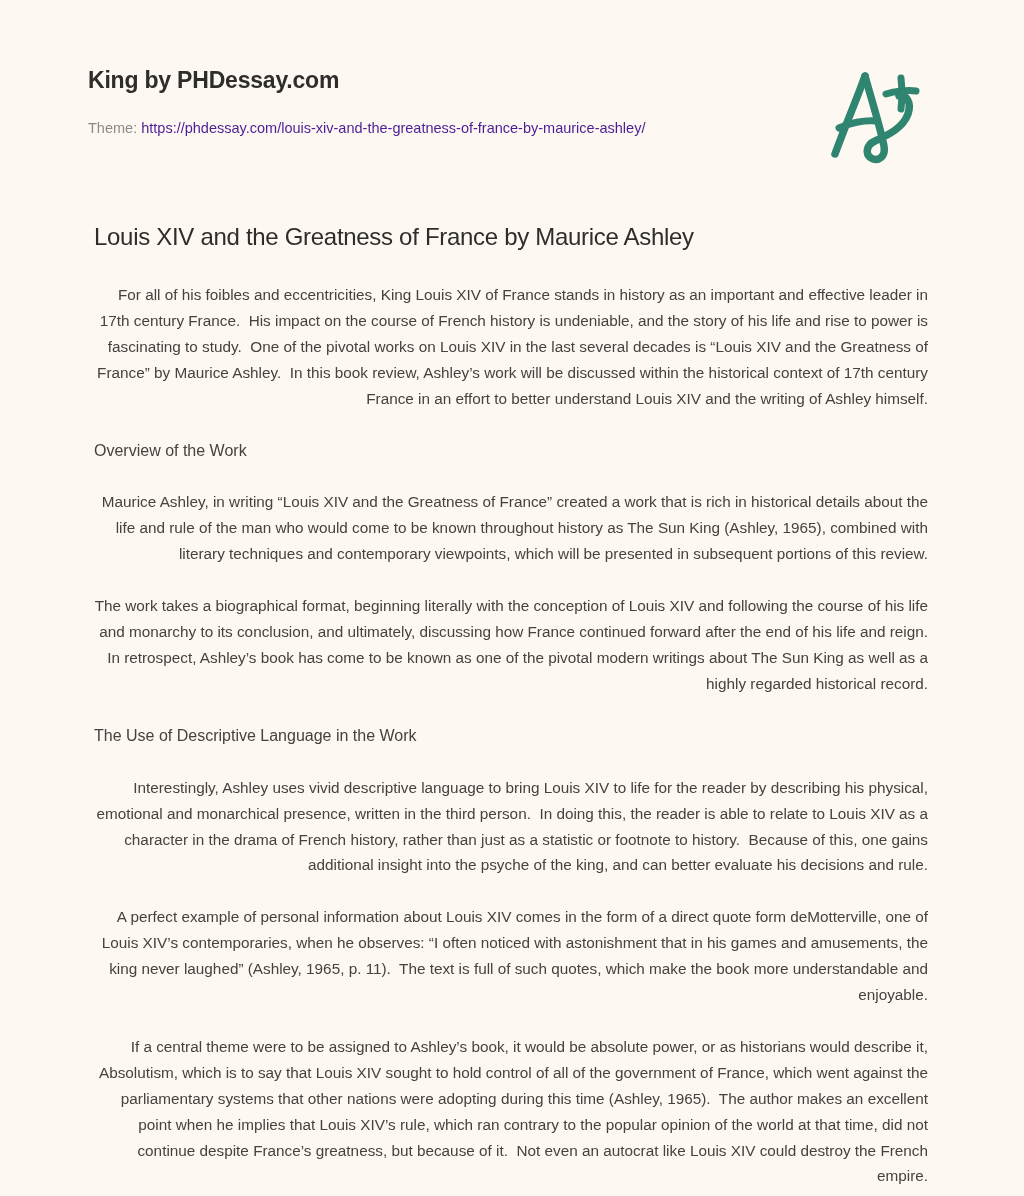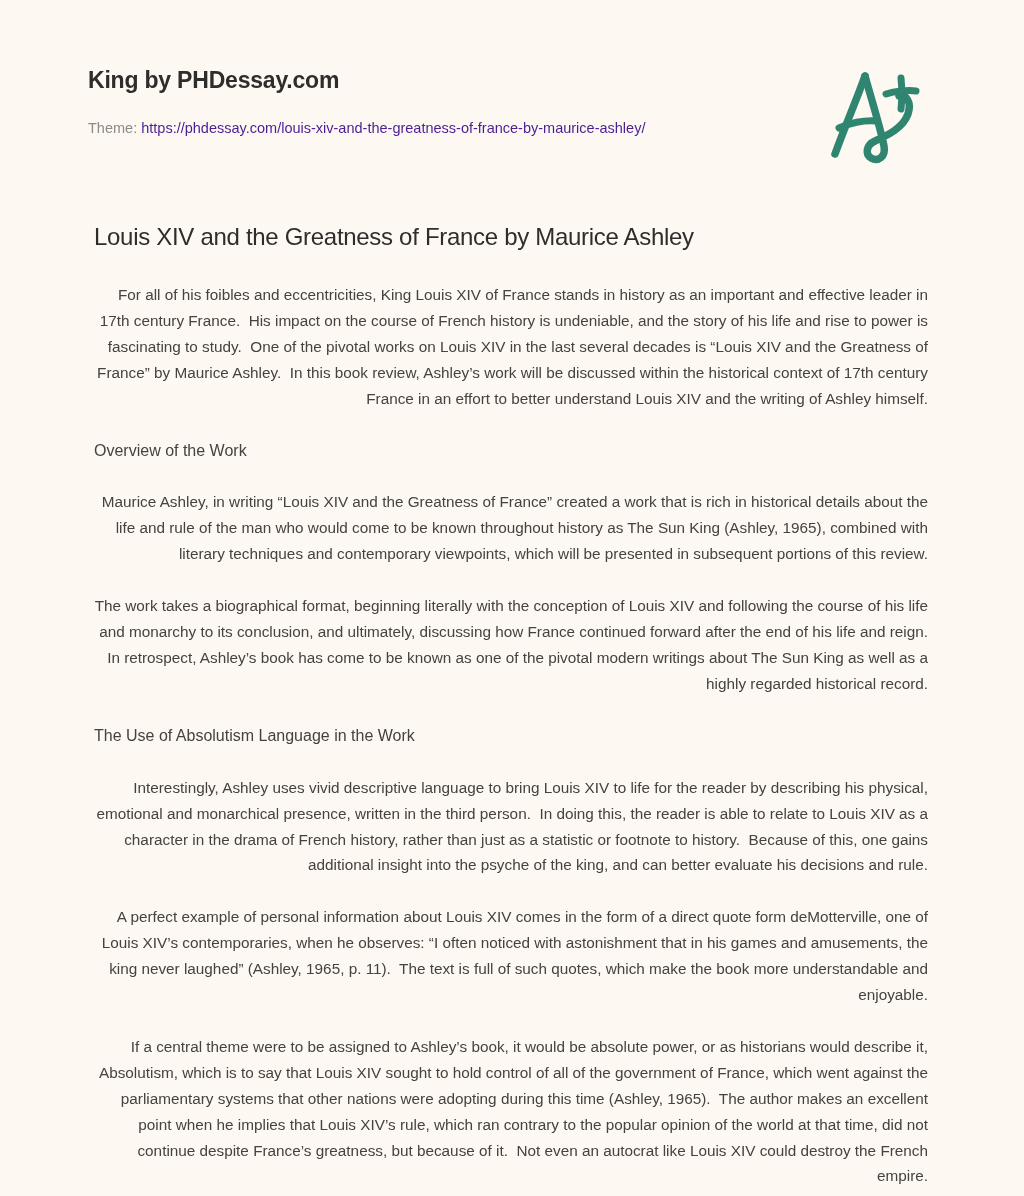--- a/index.html
+++ b/index.html
@@ -146,20 +146,20 @@
   </div>
 
   <div class="doc">
 
     <h1 class="doc-title">Louis XIV and the Greatness of France by Maurice Ashley</h1>
 
     <p class="para">For all of his foibles and eccentricities, King Louis XIV of France stands in history as an important and effective leader in 17th century France.  His impact on the course of French history is undeniable, and the story of his life and rise to power is fascinating to study.  One of the pivotal works on Louis XIV in the last several decades is “Louis XIV and the Greatness of France” by Maurice Ashley.  In this book review, Ashley’s work will be discussed within the historical context of 17th century France in an effort to better understand Louis XIV and the writing of Ashley himself.</p>
     <h2 class="heading">Overview of the Work</h2>
     <p class="para">Maurice Ashley, in writing “Louis XIV and the Greatness of France” created a work that is rich in historical details about the life and rule of the man who would come to be known throughout history as The Sun King (Ashley, 1965), combined with literary techniques and contemporary viewpoints, which will be presented in subsequent portions of this review.</p>
     <p class="para">The work takes a biographical format, beginning literally with the conception of Louis XIV and following the course of his life and monarchy to its conclusion, and ultimately, discussing how France continued forward after the end of his life and reign.  In retrospect, Ashley’s book has come to be known as one of the pivotal modern writings about The Sun King as well as a highly regarded historical record.</p>
-    <h2 class="heading">The Use of Absolutism Language in the Work</h2>
+    <h2 class="heading">The Use of Descriptive Language in the Work</h2>
     <p class="para">Interestingly, Ashley uses vivid descriptive language to bring Louis XIV to life for the reader by describing his physical, emotional and monarchical presence, written in the third person.  In doing this, the reader is able to relate to Louis XIV as a character in the drama of French history, rather than just as a statistic or footnote to history.  Because of this, one gains additional insight into the psyche of the king, and can better evaluate his decisions and rule.</p>
     <p class="para">A perfect example of personal information about Louis XIV comes in the form of a direct quote form deMotterville, one of Louis XIV’s contemporaries, when he observes: “I often noticed with astonishment that in his games and amusements, the king never laughed” (Ashley, 1965, p. 11).  The text is full of such quotes, which make the book more understandable and enjoyable.</p>
     <p class="para">If a central theme were to be assigned to Ashley’s book, it would be absolute power, or as historians would describe it, Absolutism, which is to say that Louis XIV sought to hold control of all of the government of France, which went against the parliamentary systems that other nations were adopting during this time (Ashley, 1965).  The author makes an excellent point when he implies that Louis XIV’s rule, which ran contrary to the popular opinion of the world at that time, did not continue despite France’s greatness, but because of it.  Not even an autocrat like Louis XIV could destroy the French empire.</p>
 
   </div>
 
 </div>
 
 </body></html>

